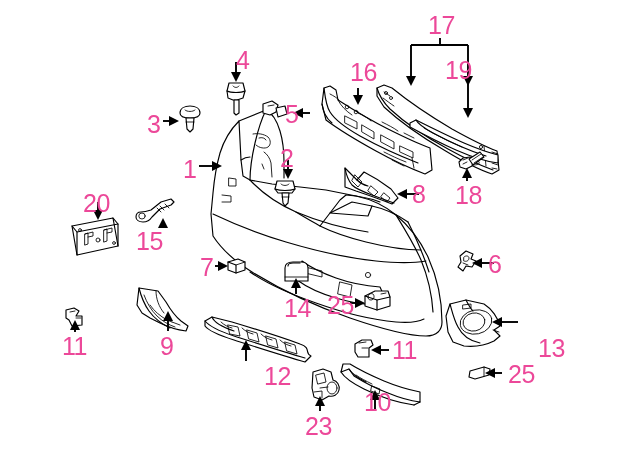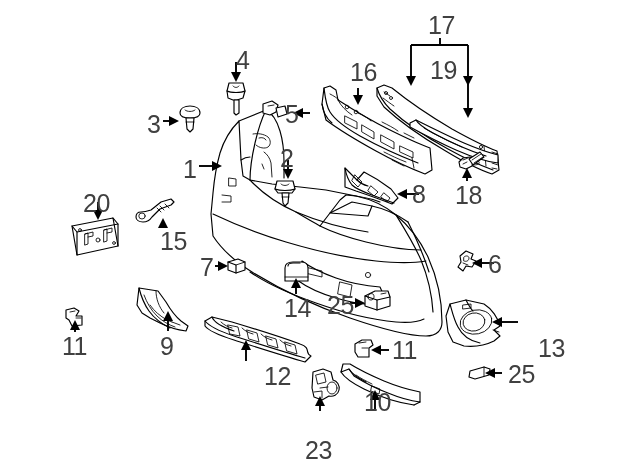--- a/index.html
+++ b/index.html
@@ -23,21 +23,21 @@
     left: 0;
     top: 0;
     width: 640px;
     height: 471px;
   }
   .callout-label {
     position: absolute;
     font-family: "Liberation Sans", sans-serif;
     font-size: 25px;
     line-height: 25px;
-    color: #404040;
+    color: #ec4899;
     font-weight: 400;
     letter-spacing: -0.5px;
     white-space: nowrap;
     user-select: none;
   }
   
   .pt  { fill: none; stroke: #000; stroke-width: 1.15; stroke-linejoin: round; stroke-linecap: round; }
   .ptf { fill: #ffffff; stroke: #000; stroke-width: 1.15; stroke-linejoin: round; stroke-linecap: round; }
   .thin { fill: none; stroke: #000; stroke-width: 0.85; stroke-linejoin: round; stroke-linecap: round; }
   .lead { fill: none; stroke: #000; stroke-width: 1.9; stroke-linecap: butt; }
@@ -431,23 +431,23 @@
   <div class="callout-label" style="left:488px; top:252px;">6</div>
   <div class="callout-label" style="left:200px; top:255px;">7</div>
   <div class="callout-label" style="left:412px; top:182px;">8</div>
   <div class="callout-label" style="left:160px; top:334px;">9</div>
   <div class="callout-label" style="left:364px; top:390px;">10</div>
   <div class="callout-label" style="left:62px; top:334px;">11</div>
   <div class="callout-label" style="left:392px; top:338px;">11</div>
   <div class="callout-label" style="left:232px; top:364px;margin-left:32px;">12</div>
   <div class="callout-label" style="left:522px; top:336px;margin-left:16px;">13</div>
   <div class="callout-label" style="left:284px; top:296px;">14</div>
-  <div class="callout-label" style="left:160px; top:229px;">15</div>
+  <div class="callout-label" style="left:136px; top:229px;">15</div>
   <div class="callout-label" style="left:350px; top:60px;">16</div>
   <div class="callout-label" style="left:428px; top:13px;">17</div>
   <div class="callout-label" style="left:455px; top:183px;">18</div>
-  <div class="callout-label" style="left:430px; top:58px;">19</div>
+  <div class="callout-label" style="left:445px; top:58px;">19</div>
   <div class="callout-label" style="left:83px; top:191px;">20</div>
   <div class="callout-label" style="left:327px; top:293px;">25</div>
   <div class="callout-label" style="left:508px; top:362px;">25</div>
-  <div class="callout-label" style="left:305px; top:438px;">23</div>
+  <div class="callout-label" style="left:305px; top:414px;">23</div>
 
 </div>
 
 </body></html>

